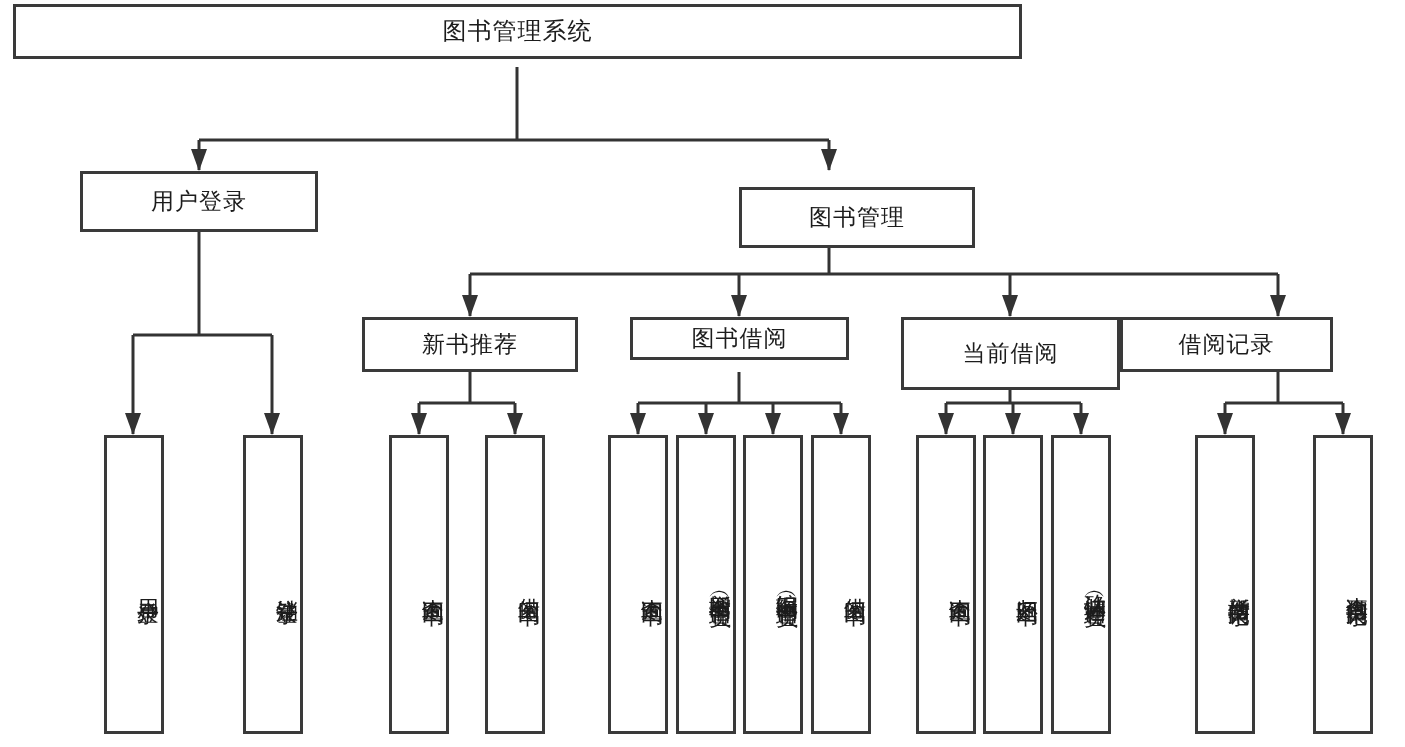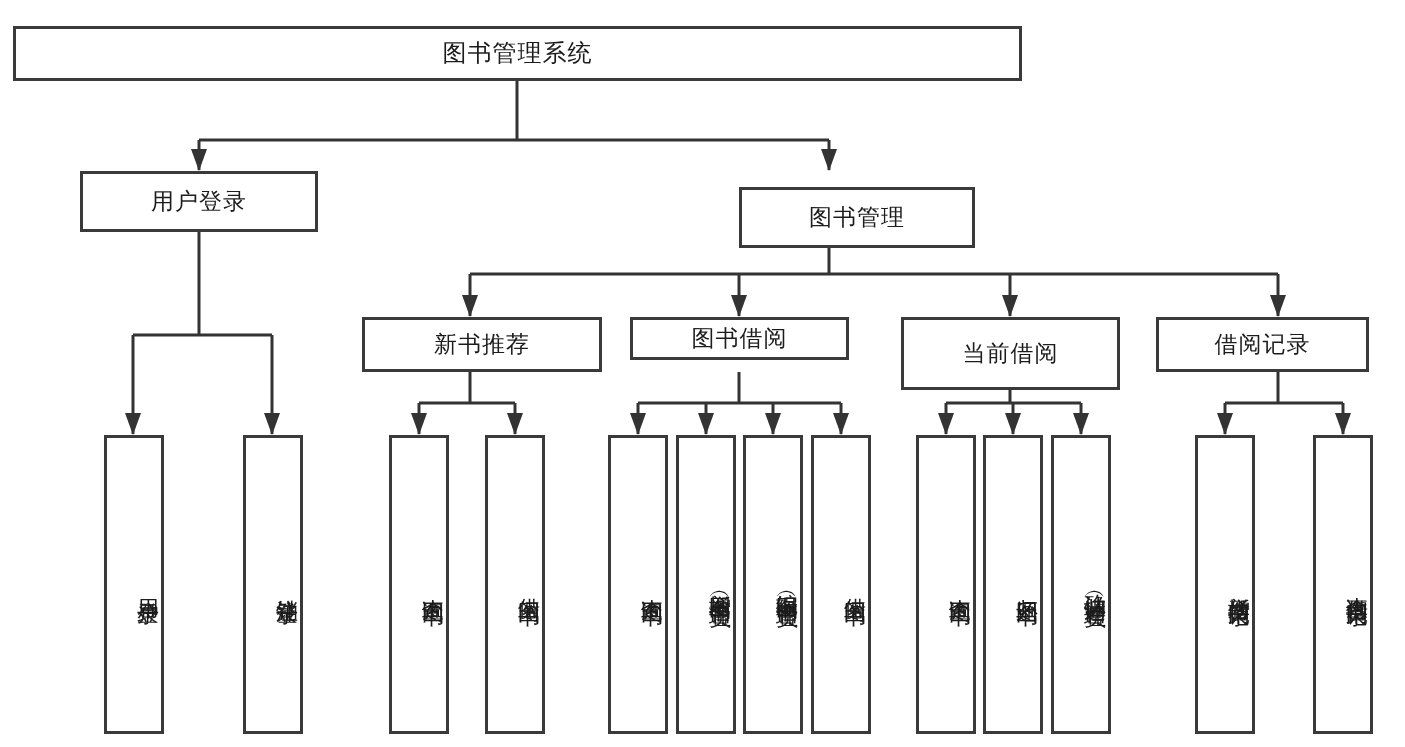--- a/index.html
+++ b/index.html
@@ -123,39 +123,39 @@
       <polygon points="1073,413 1089,413 1081,435" fill="#333333"></polygon>
       <line x1="1278" y1="372" x2="1278" y2="403" stroke="#333333" stroke-width="3"></line>
       <line x1="1225" y1="403" x2="1343" y2="403" stroke="#333333" stroke-width="3"></line>
       <line x1="1225" y1="403" x2="1225" y2="434" stroke="#333333" stroke-width="3"></line>
       <polygon points="1217,413 1233,413 1225,435" fill="#333333"></polygon>
       <line x1="1343" y1="403" x2="1343" y2="434" stroke="#333333" stroke-width="3"></line>
       <polygon points="1335,413 1351,413 1343,435" fill="#333333"></polygon>
     </svg>
 
   <div id="nodes-layer">
-      <div class="node horiz root" style="left: 13px; top: 26px; width: 1009px; height: 55px;">
+      <div class="node horiz root" style="left: 13px; top: 4px; width: 1009px; height: 55px;">
         <span class="hlabel">图书管理系统</span>
       </div>
       <div class="node horiz" style="left: 80px; top: 171px; width: 238px; height: 61px;">
         <span class="hlabel">用户登录</span>
       </div>
       <div class="node horiz" style="left: 739px; top: 171px; width: 236px; height: 61px; margin-top: 16px;">
         <span class="hlabel">图书管理</span>
       </div>
-      <div class="node horiz" style="left: 362px; top: 317px; width: 240px; height: 55px; text-align: center;">
+      <div class="node horiz" style="left: 362px; top: 317px; width: 216px; height: 55px; text-align: center;">
         <span class="hlabel">新书推荐</span>
       </div>
       <div class="node horiz" style="left: 630px; top: 317px; width: 219px; height: 43px;">
         <span class="hlabel">图书借阅</span>
       </div>
       <div class="node horiz" style="left: 901px; top: 317px; width: 219px; height: 73px;">
         <span class="hlabel">当前借阅</span>
       </div>
-      <div class="node horiz" style="left: 1156px; top: 317px; width: 213px; height: 55px;">
+      <div class="node horiz" style="left: 1120px; top: 317px; width: 213px; height: 55px;">
         <span class="hlabel">借阅记录</span>
       </div>
       <div class="node vert" style="left: 104px; top: 435px; width: 60px; height: 299px;">
         <span class="vlabel">用户登录</span>
       </div>
       <div class="node vert" style="left: 243px; top: 435px; width: 60px; height: 299px;">
         <span class="vlabel">注销登录</span>
       </div>
       <div class="node vert" style="left: 389px; top: 435px; width: 60px; height: 299px;">
         <span class="vlabel">查询图书</span>

